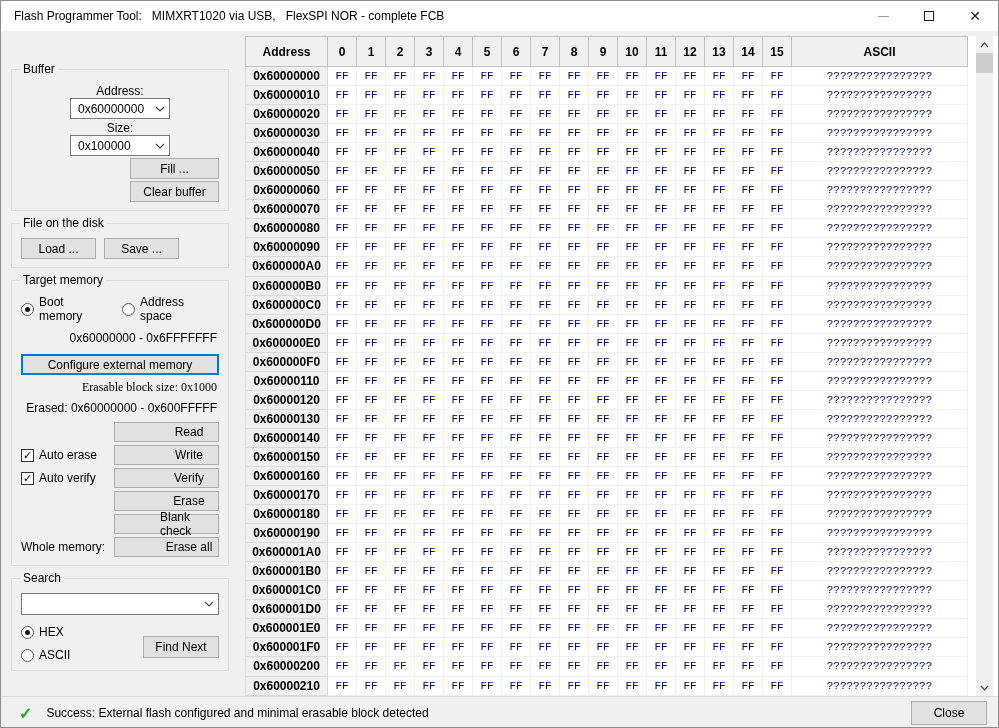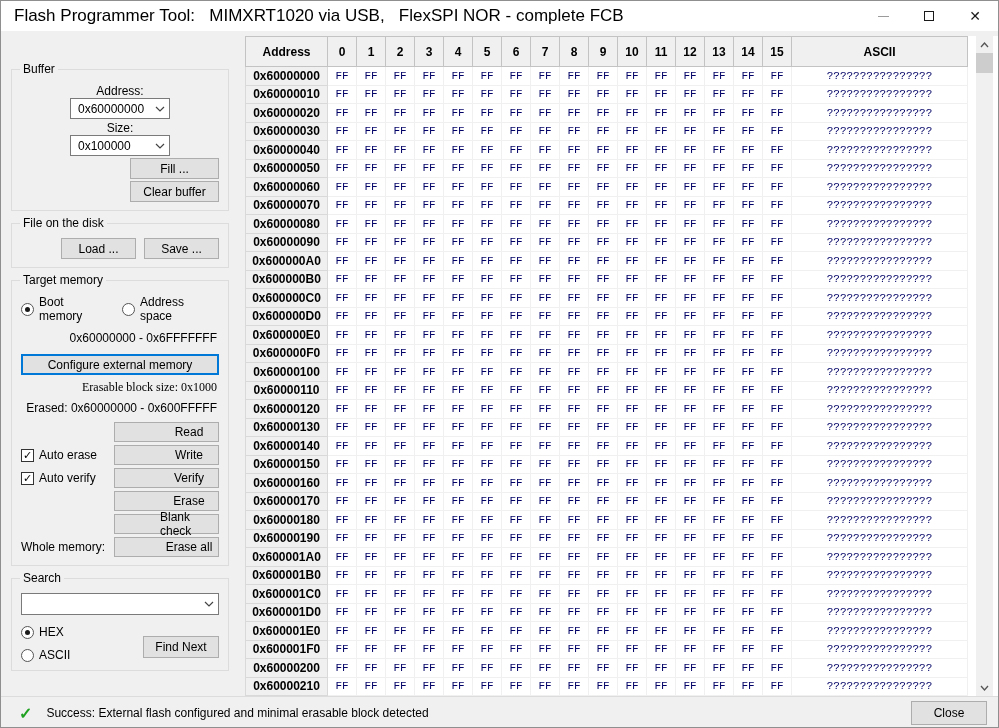--- a/index.html
+++ b/index.html
@@ -7,21 +7,21 @@
   body { font-family:"Liberation Sans", sans-serif; font-size:12px; color:#000; }
 
   .window {
     width:999px; height:728px; position:relative;
     background:#f0f0f0; border:1px solid #8f8f8f;
     overflow:hidden;
   }
 
   
   .titlebar { height:30px; background:#ffffff; display:flex; align-items:center; }
-  .title { padding-left:13px; white-space:pre; font-size:17px; }
+  .title { padding-left:13px; white-space:pre; font-size:12px; }
   .win-controls { margin-left:auto; display:flex; height:100%; }
   .win-btn { width:46px; height:100%; display:flex; align-items:center; justify-content:center; cursor:default; }
   .min-glyph { width:11px; height:1px; background:#9b9b9b; display:block; }
   .max-glyph { width:10px; height:10px; border:1px solid #1a1a1a; display:block; }
   .close-glyph { font-size:14px; color:#1a1a1a; line-height:1; }
 
   
   .main { display:flex; height:665px; }
   .left-panel { width:228px; padding:10px 0 0 10px; flex:none;margin-top:28px; }
 
@@ -46,21 +46,21 @@
 
   
   .buffer-combo { width:100px; flex:none; }
   .buffer-btn { width:89px; margin-left:auto; }
   .mb2 { margin-bottom:2px;flex-direction:column; } .mb3 { margin-bottom:3px; } .mb5 { margin-bottom:5px; }
   .mb6 { margin-bottom:6px;font-family:Liberation Serif, serif; } .mb7 { margin-bottom:7px; } .mb8 { margin-bottom:8px; }
   .mb9 { margin-bottom:9px; } .mb10 { margin-bottom:10px; }
 
   
   .file-btn { width:75px; }
-  .file-row { justify-content:flex-end; gap:8px; }
+  .file-row { gap:8px; }
 
   
   .tm-btn { width:105px; margin-left:auto; height:20px;padding-left:45px; }
   .cfg-btn { width:100%; height:21px; }
 
   
   .search-bottom { display:flex; }
   .search-radios { display:flex; flex-direction:column; gap:9px; }
   .find-btn { width:76px; height:22px; margin-left:auto; align-self:center; margin-top:6px; }
 
@@ -566,40 +566,20 @@
               <td class="byte">FF</td>
               <td class="byte">FF</td>
               <td class="byte">FF</td>
               <td class="byte">FF</td>
               <td class="byte">FF</td>
               <td class="byte">FF</td>
               <td class="byte">FF</td>
               <td class="ascii">????????????????</td>
             </tr>
             <tr class="data-row">
-              <td class="addr">0x60000100</td>
-              <td class="byte">FF</td>
-              <td class="byte">FF</td>
-              <td class="byte">FF</td>
-              <td class="byte">FF</td>
-              <td class="byte">FF</td>
-              <td class="byte">FF</td>
-              <td class="byte">FF</td>
-              <td class="byte">FF</td>
-              <td class="byte">FF</td>
-              <td class="byte">FF</td>
-              <td class="byte">FF</td>
-              <td class="byte">FF</td>
-              <td class="byte">FF</td>
-              <td class="byte">FF</td>
-              <td class="byte">FF</td>
-              <td class="byte">FF</td>
-              <td class="ascii">????????????????</td>
-            </tr>
-            <tr class="data-row">
               <td class="addr">0x60000110</td>
               <td class="byte">FF</td>
               <td class="byte">FF</td>
               <td class="byte">FF</td>
               <td class="byte">FF</td>
               <td class="byte">FF</td>
               <td class="byte">FF</td>
               <td class="byte">FF</td>
               <td class="byte">FF</td>
               <td class="byte">FF</td>

